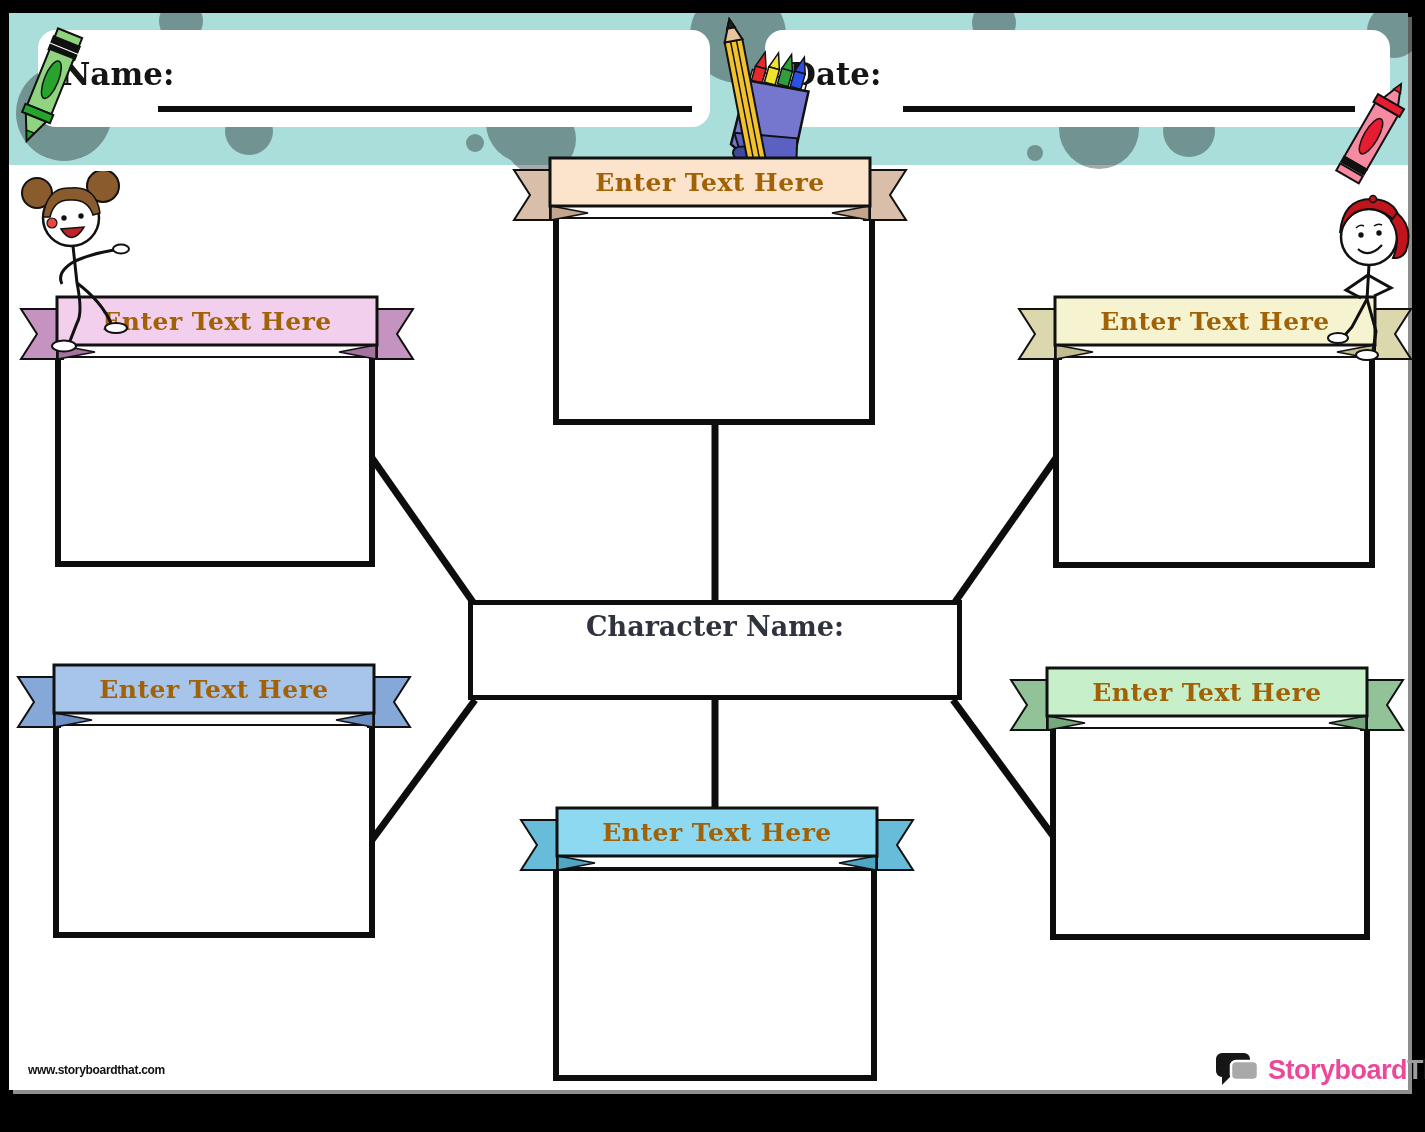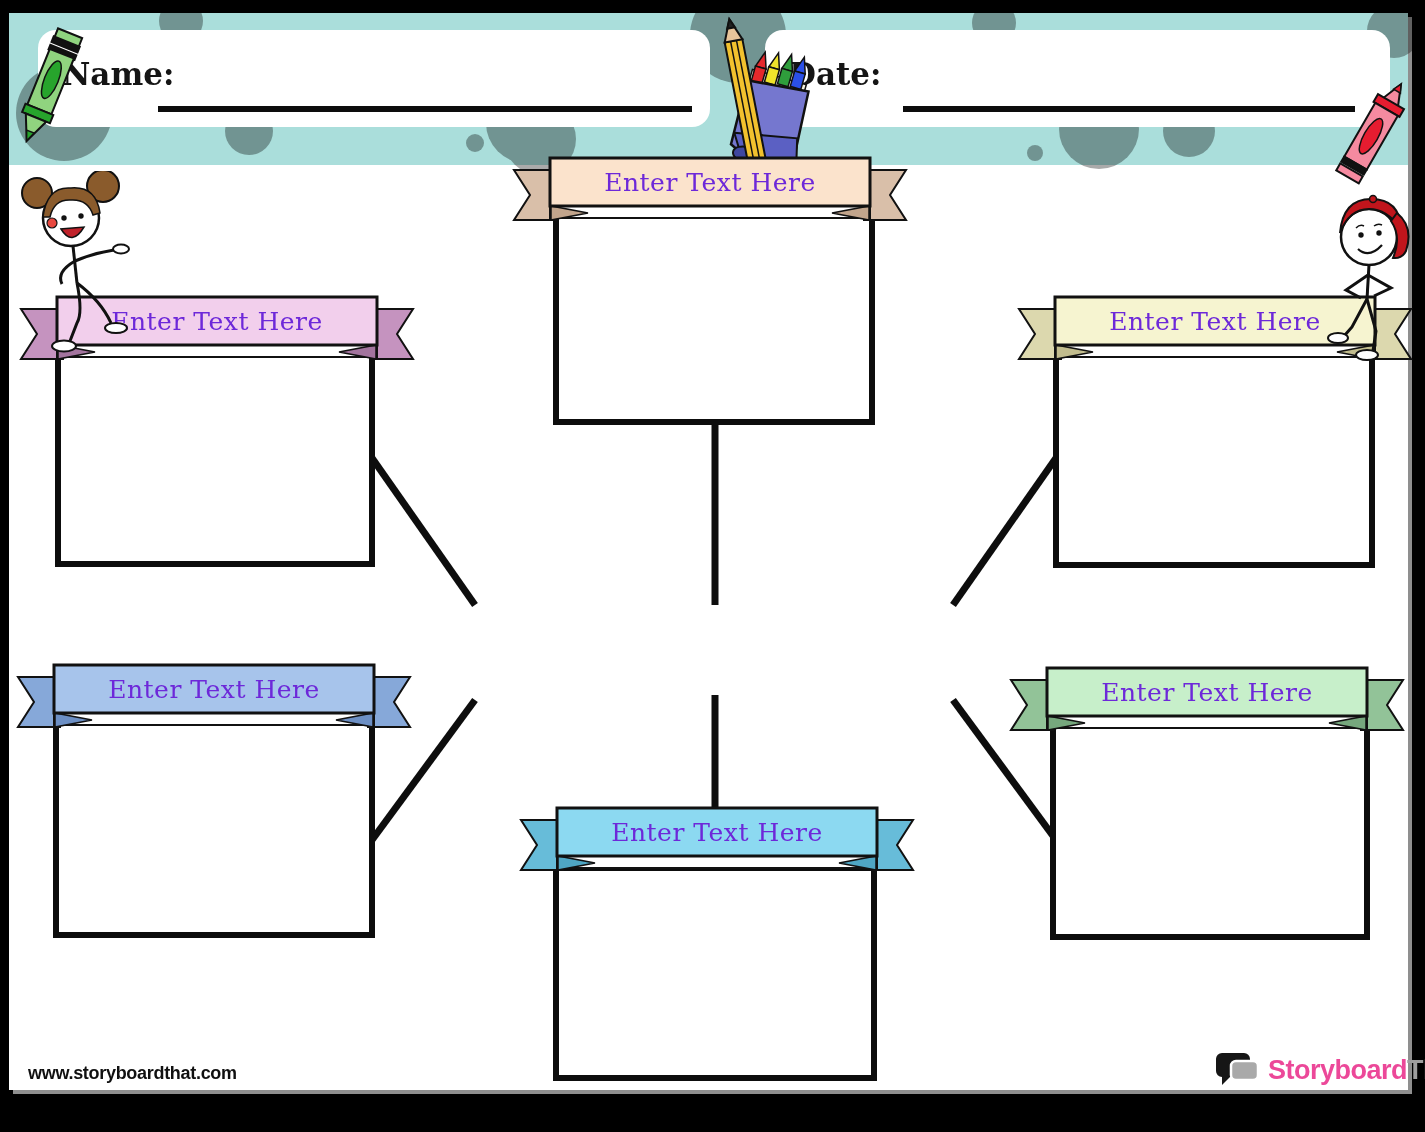--- a/index.html
+++ b/index.html
@@ -14,25 +14,25 @@
   .write-line{position:absolute;top:76px;height:6px;background:#0d0d0d;}
   .node-box{position:absolute;background:#fff;border:6px solid #0d0d0d;box-sizing:border-box;z-index:3;}
   .center-box{position:absolute;left:459px;top:587px;width:494px;height:100px;background:#fff;
               border:5px solid #0d0d0d;box-sizing:border-box;z-index:3;text-align:center;}
   .center-label{margin-top:6px;font-weight:bold;font-size:27px;color:#2e333d;}
   .lines-layer{position:absolute;left:0;top:0;z-index:2;}
   .deco{position:absolute;z-index:2;}
   .ribbon{position:absolute;width:400px;height:72px;z-index:4;}
   .ribbon svg{position:absolute;left:0;top:0;}
   .ribbon-label{position:absolute;left:40px;top:2px;width:320px;height:48px;display:flex;
-                align-items:center;justify-content:center;font-weight:normal;font-size:25px;
-                color:#6d28d9;letter-spacing:.5px;}
+                align-items:center;justify-content:center;font-weight:bold;font-size:25px;
+                color:#a16207;letter-spacing:.5px;}
   .figure{position:absolute;z-index:5;}
   .footer-url{position:absolute;left:19px;top:1050px;font-family:"Liberation Sans",sans-serif;
-              font-weight:bold;font-size:18px;letter-spacing:-0.3px;color:#101010;z-index:6;}
+              font-weight:bold;font-size:12px;letter-spacing:-0.3px;color:#101010;z-index:6;}
   .brand{position:absolute;left:1205px;top:1036px;display:flex;align-items:center;gap:8px;z-index:6;}
   .brand-text{font-family:"Liberation Sans",sans-serif;font-weight:bold;font-size:27px;letter-spacing:-0.5px;}
   .brand-primary{color:#ec4899;}
   .brand-secondary{color:#9e9e9e;}
 </style>
 </head>
 <body>
 
 <div class="stage">
   <div class="page">
@@ -127,20 +127,23 @@
       </g>
     </svg>
 
     <div class="node-box" style="left:544px;top:194px;width:322px;height:218px;"></div>
     <div class="node-box" style="left:46px;top:339px;width:320px;height:215px;"></div>
     <div class="node-box" style="left:1044px;top:339px;width:322px;height:216px;"></div>
     <div class="node-box" style="left:44px;top:705px;width:322px;height:220px;"></div>
     <div class="node-box" style="left:1041px;top:709px;width:320px;height:218px;"></div>
     <div class="node-box" style="left:544px;top:852px;width:324px;height:216px;"></div>
 
+    <div class="center-box">
+      <div class="center-label">Character Name:</div>
+    </div>
 
     <div class="ribbon" style="left:501px;top:143px;">
       <svg width="400" height="72" viewBox="0 0 400 72">
         <polygon points="46,14 4,14 20,39 4,64 46,64" stroke="#111" stroke-width="2" fill="#d9bfa9"></polygon>
         <polygon points="354,14 396,14 380,39 396,64 354,64" stroke="#111" stroke-width="2" fill="#d9bfa9"></polygon>
         <rect x="40" y="46" width="320" height="16" fill="#fff" stroke="#111" stroke-width="2"></rect>
         <polygon points="41,50 41,64 78,57" stroke="#111" stroke-width="1.5" fill="#c2a58c"></polygon>
         <polygon points="359,50 359,64 322,57" stroke="#111" stroke-width="1.5" fill="#c2a58c"></polygon>
         <rect x="40" y="2" width="320" height="48" stroke="#111" stroke-width="3" fill="#fbe3cc"></rect>
       </svg>

